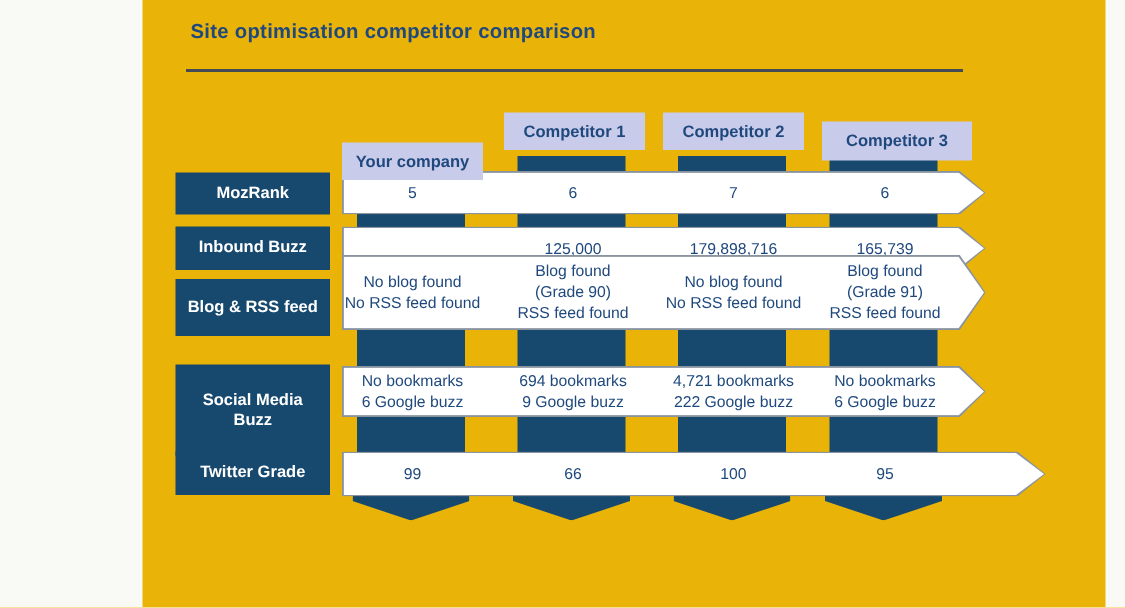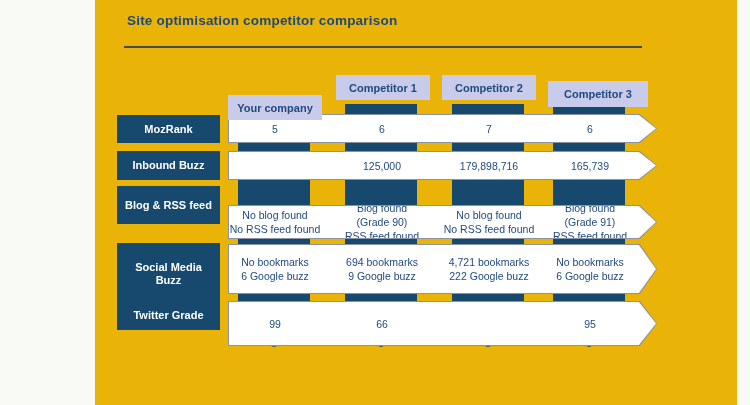--- a/index.html
+++ b/index.html
@@ -41,22 +41,22 @@
     font-weight:bold;font-size:11px;line-height:13px;display:flex;align-items:center;
     justify-content:center;text-align:center;z-index:3;padding:0 4px;box-sizing:border-box;
   }
   .rl1{top:115px;height:28px;} .rl2{top:151px;height:29px;} .rl3{top:186px;height:38px;}
   .rl4{top:243px;height:61px;} .rl5{top:301px;height:29px;}
 
   .band{
     position:absolute;left:228px;width:429px;background:#8A94A0;z-index:2;
     clip-path:polygon(0 0,96% 0,100% 50%,96% 100%,0 100%);
   }
-  .b1{top:114px;height:29px;} .b2{top:151px;height:29px;} .b3{top:205px;height:34px;}
-  .b4{top:244px;height:50px;} .b5{top:301px;height:45px;}
+  .b1{top:114px;height:29px;} .b2{top:151px;height:29px;} .b3{top:170px;height:50px;}
+  .b4{top:244px;height:34px;} .b5{top:301px;height:30px;padding-left:40px;}
   .band-fill{
     position:absolute;inset:1px;background:#ffffff;
     clip-path:polygon(0 0,96% 0,100% 50%,96% 100%,0 100%);
   }
   .cell{
     position:absolute;top:0;height:100%;width:104px;
     display:flex;align-items:center;justify-content:center;text-align:center;
     color:#1F497D;font-size:10.5px;line-height:14px;white-space:pre-line;
   }
   .c1{left:-6px;} .c2{left:101px;} .c3{left:208px;} .c4{left:309px;}
@@ -138,16 +138,17 @@
       <div class="cell c3">4,721 bookmarks
 222 Google buzz</div>
       <div class="cell c4">No bookmarks
 6 Google buzz</div>
     </div>
   </div>
   <div class="band b5">
     <div class="band-fill">
       <div class="cell c1">99</div>
       <div class="cell c2">66</div>
+      <div class="cell c3">100</div>
       <div class="cell c4">95</div>
     </div>
   </div>
 </div>
 
 </body></html>

